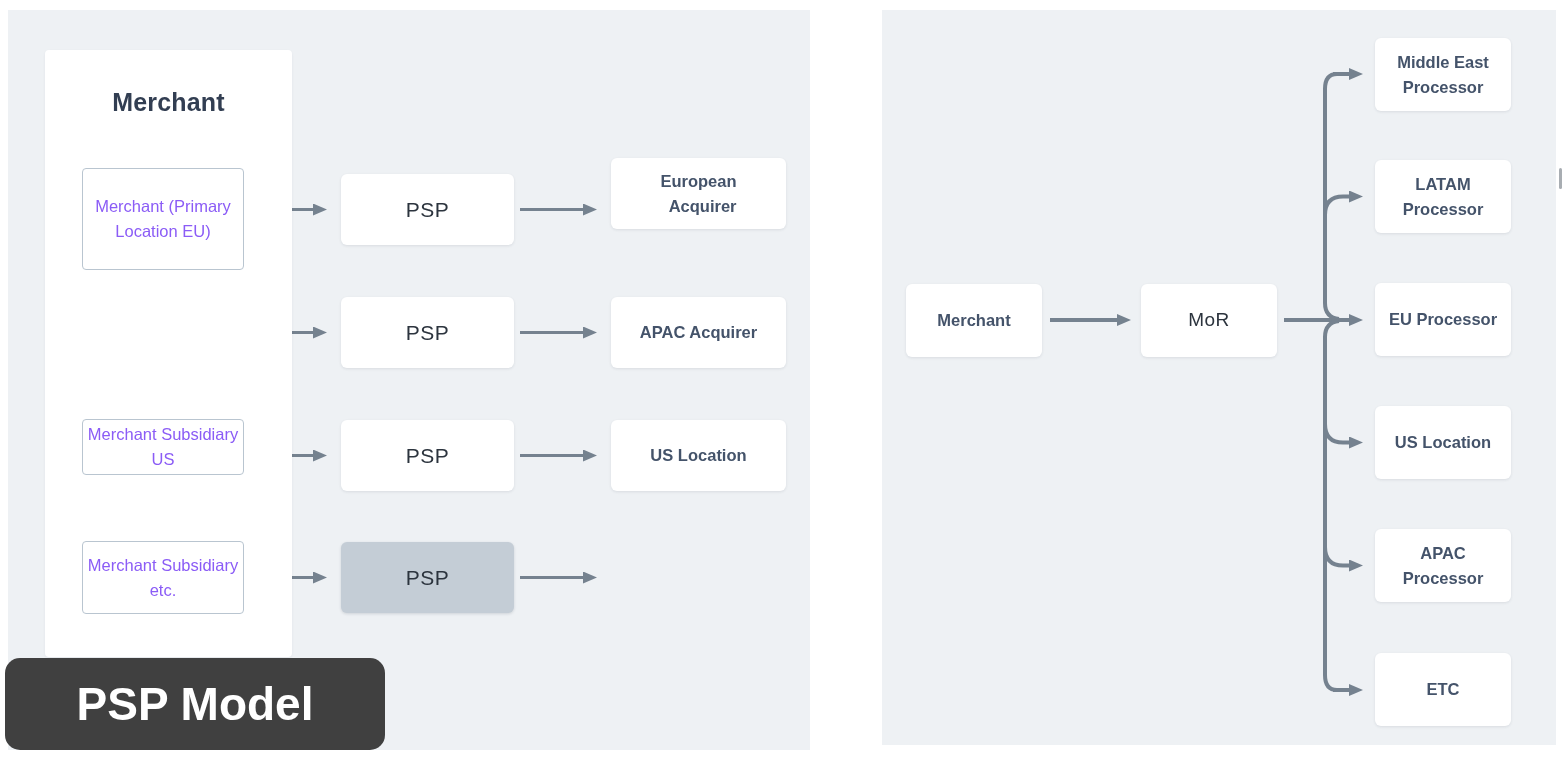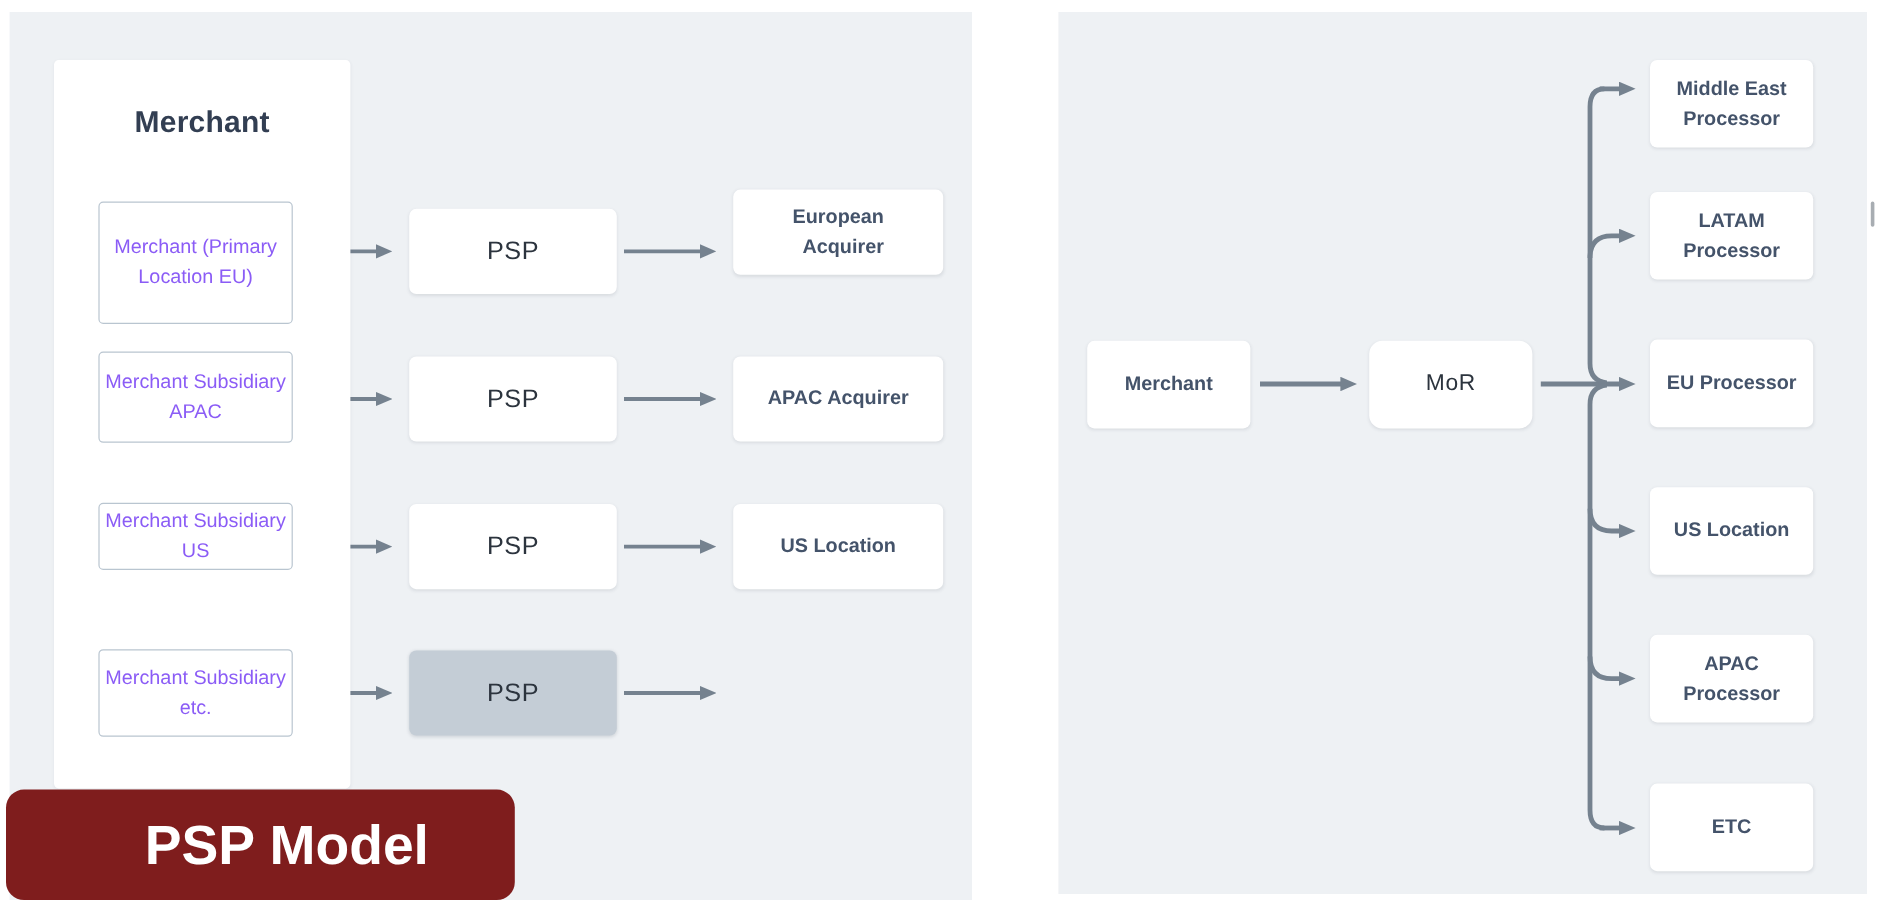--- a/index.html
+++ b/index.html
@@ -35,21 +35,21 @@
     background:#ffffff;border:1px solid #b9c5d0;border-radius:4px;
     color:#8b5cf6;font-size:16.5px;font-weight:normal;line-height:1.5;
     box-sizing:border-box;
   }
   .psp-box{left:333px;width:173px;height:71px;font-size:21px;font-weight:normal;color:#2c343e;letter-spacing:0.5px;}
   .acq-box{left:603px;width:175px;height:71px;}
   .gray{box-shadow:0 1px 3px rgba(30,40,60,0.15);}
 
   
   .r-node{width:136px;height:73px;}
-  #mor-box{font-size:19px;font-weight:normal;color:#2c343e;letter-spacing:0.5px;border-radius:11px;}
+  #mor-box{font-size:19px;font-weight:normal;color:#2c343e;letter-spacing:0.5px;}
 
   
   .badge{
     position:absolute;display:flex;align-items:center;justify-content:center;
     color:#ffffff;font-weight:bold;border-radius:15px;z-index:5;
   }
   #psp-badge{left:5px;top:658px;width:380px;height:92px;font-size:46px;}
   #reseller-badge{left:883px;top:656px;width:382px;height:90px;font-size:42px;}
 
   svg{position:absolute;left:0;top:0;}
@@ -83,24 +83,20 @@
         <path d="M512,567.5 H576" marker-end="url(#ah)"></path>
       </g>
     </svg>
 
     <div id="merchant-container">
       <h2>Merchant</h2>
       <div class="src-box" style="top:118px;height:102px;">
         <span class="txt">Merchant
 (Primary
 Location EU)</span>
-      </div>
-      <div class="src-box" style="top:243px;height:76px;">
-        <span class="txt">Merchant
-Subsidiary APAC</span>
       </div>
       <div class="src-box" style="top:369px;height:56px;">
         <span class="txt">Merchant
 Subsidiary US</span>
       </div>
       <div class="src-box" style="top:491px;height:73px;">
         <span class="txt">Merchant
 Subsidiary etc.</span>
       </div>
     </div>
@@ -155,21 +151,21 @@
       </g>
     </svg>
 
     <div class="node r-node" style="left:24px;top:274px;">
       <span class="txt">Merchant</span>
     </div>
     <div class="node r-node" id="mor-box" style="left:259px;top:274px;">
       <span class="txt">MoR</span>
     </div>
 
-    <div class="node r-node" style="left:493px;top:40px;">
+    <div class="node r-node" style="left:493px;top:28px;">
       <span class="txt">Middle East
 Processor</span>
     </div>
     <div class="node r-node" style="left:493px;top:150px;">
       <span class="txt">LATAM
 Processor</span>
     </div>
     <div class="node r-node" style="left:493px;top:273px;">
       <span class="txt">EU Processor</span>
     </div>
@@ -178,20 +174,20 @@
     </div>
     <div class="node r-node" style="left:493px;top:519px;">
       <span class="txt">APAC
 Processor</span>
     </div>
     <div class="node r-node" style="left:493px;top:643px;">
       <span class="txt">ETC</span>
     </div>
   </div>
 
-  <div id="psp-badge" class="badge" style="background: #7f1d1d; padding-left: 44px;">
+  <div id="psp-badge" class="badge" style="background: #404040;">
     <span>PSP Model</span>
   </div>
 
   <div id="scroll-track"></div>
   <div id="scroll-thumb"></div>
 
 </div>
 
 </body></html>

